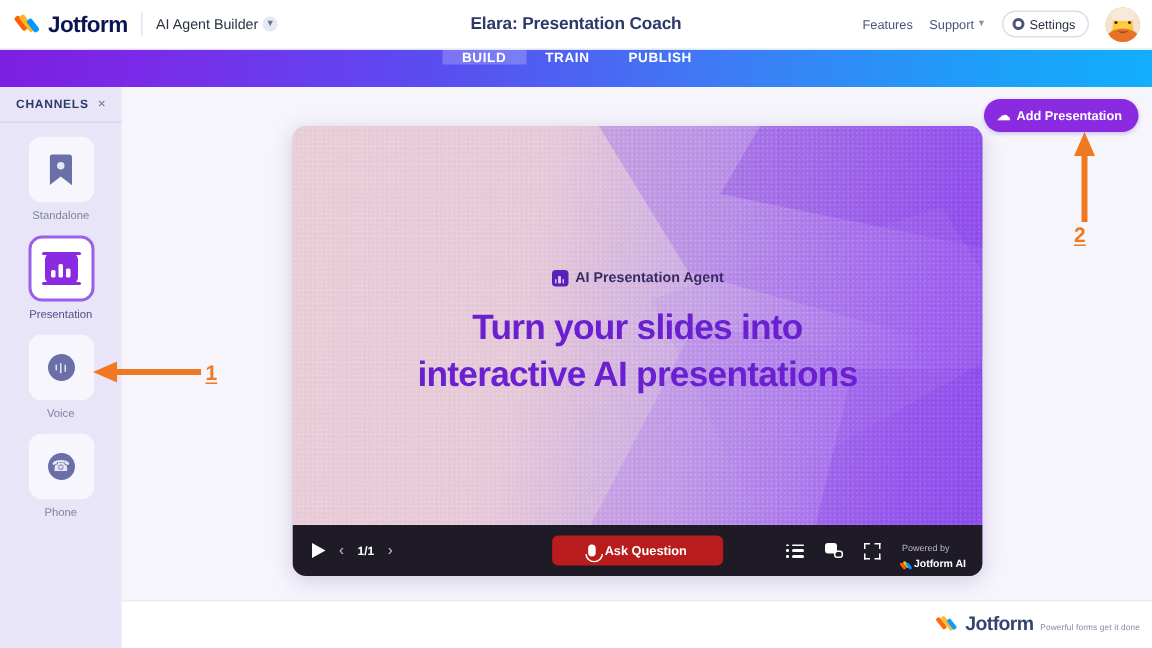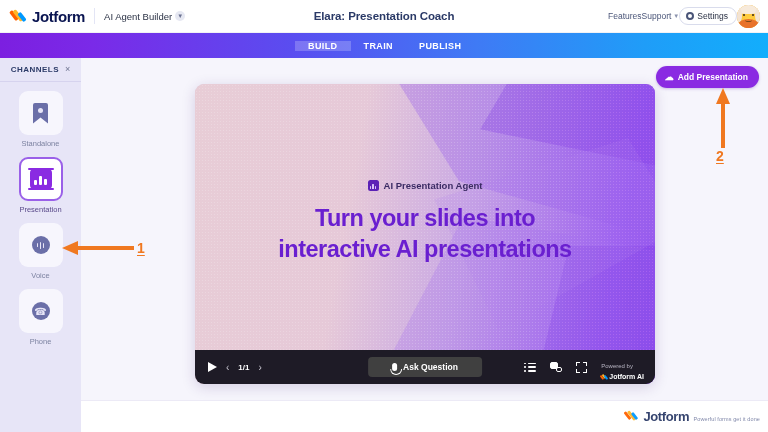--- a/index.html
+++ b/index.html
@@ -39,21 +39,21 @@
     width: 10px; height: 10px; border-radius: 50%; background: #e6e8f2;
     display: inline-flex; align-items: center; justify-content: center;
     font-size: 6px; color: #6b7291; line-height: 1;
   }
   .hdr-title {
     position: absolute; left: 0; right: 0; text-align: center;
     font-size: 11.5px; font-weight: bold; color: #2b3a67; letter-spacing: -0.1px;
     pointer-events: none;
   }
   .hdr-right {
-    margin-left: auto; display: flex; align-items: center; 
+    margin-left: auto; display: flex; align-items: center; gap: 11px;
     padding-right: 8px; position: relative; z-index: 3;
   }
   .hdr-link { font-size: 8.5px; color: #4a5578; display: flex; align-items: center; gap: 2px; }
   .caret { font-size: 6px; color: #8b93ad; }
   .settings-btn {
     display: flex; align-items: center; gap: 3px;
     border: 1px solid #d9dcec; border-radius: 11px;
     padding: 3px 8px 3px 6px; font-size: 8.5px; color: #2b3245; background: #fff;
   }
   .gear {
@@ -82,21 +82,21 @@
     position: absolute; top: 13px; left: 8px; width: 7px; height: 4px;
     border-bottom: 1.5px solid #7a4a18; border-radius: 0 0 50% 50%;
   }
 
   
   .tabbar {
     position: absolute; top: 33px; left: 0; width: 768px; height: 25px;
     background: linear-gradient(90deg, #7c1fe0 0%, #7a2ae8 12%, #5a4df0 38%, #3f7af5 62%, #1f9df8 84%, #12aefc 100%);
     display: flex; align-items: stretch; z-index: 19;
   }
-  .tabs { margin-left: 295px; display: flex; align-items: center; }
+  .tabs { margin-left: 295px; display: flex; align-items: flex-start; }
   .tab {
     font-size: 9px; font-weight: bold; color: #ffffff; letter-spacing: 0.4px;
     display: flex; align-items: center; padding: 0 13px;
   }
   .tab.active { background: rgba(255,255,255,0.22); }
 
   
   .sidebar {
     position: absolute; top: 58px; left: 0; width: 81px; height: 374px;
     background: #e7e5f7; z-index: 10;
@@ -209,21 +209,21 @@
   .ptoolbar {
     position: absolute; left: 0; bottom: 0; width: 460px; height: 34px;
     background: #1e1b26; display: flex; align-items: center; color: #fff;
   }
   .pt-left { display: flex; align-items: center; gap: 9px; padding-left: 13px; }
   .play-ic { width: 0; height: 0; border-left: 9px solid #fff; border-top: 5.5px solid transparent; border-bottom: 5.5px solid transparent; }
   .arr { font-size: 10px; color: #c8c6d0; }
   .pg { font-size: 8px; font-weight: bold; color: #ffffff; }
   .ask-btn {
     position: absolute; left: 50%; transform: translateX(-50%);
-    background: #404040; border-radius: 4px; padding: 5px 24px;
+    background: #b91c1c; border-radius: 4px; padding: 5px 24px;
     display: flex; align-items: center; gap: 6px;
     font-size: 8.5px; font-weight: bold; color: #fff;
   }
   .mic {
     width: 5px; height: 8px; background: #fff; border-radius: 3px; position: relative; flex: none;
   }
   .mic:after { content:""; position:absolute; left:-2.5px; bottom:-4px; width:10px; height:5px;
     border: 1.2px solid #fff; border-top: none; border-radius: 0 0 6px 6px; }
   .pt-right { margin-left: auto; display: flex; align-items: center; gap: 14px; padding-right: 11px; }
   .ic-list { width: 12px; height: 9px; display:flex; flex-direction:column; justify-content:space-between; }

